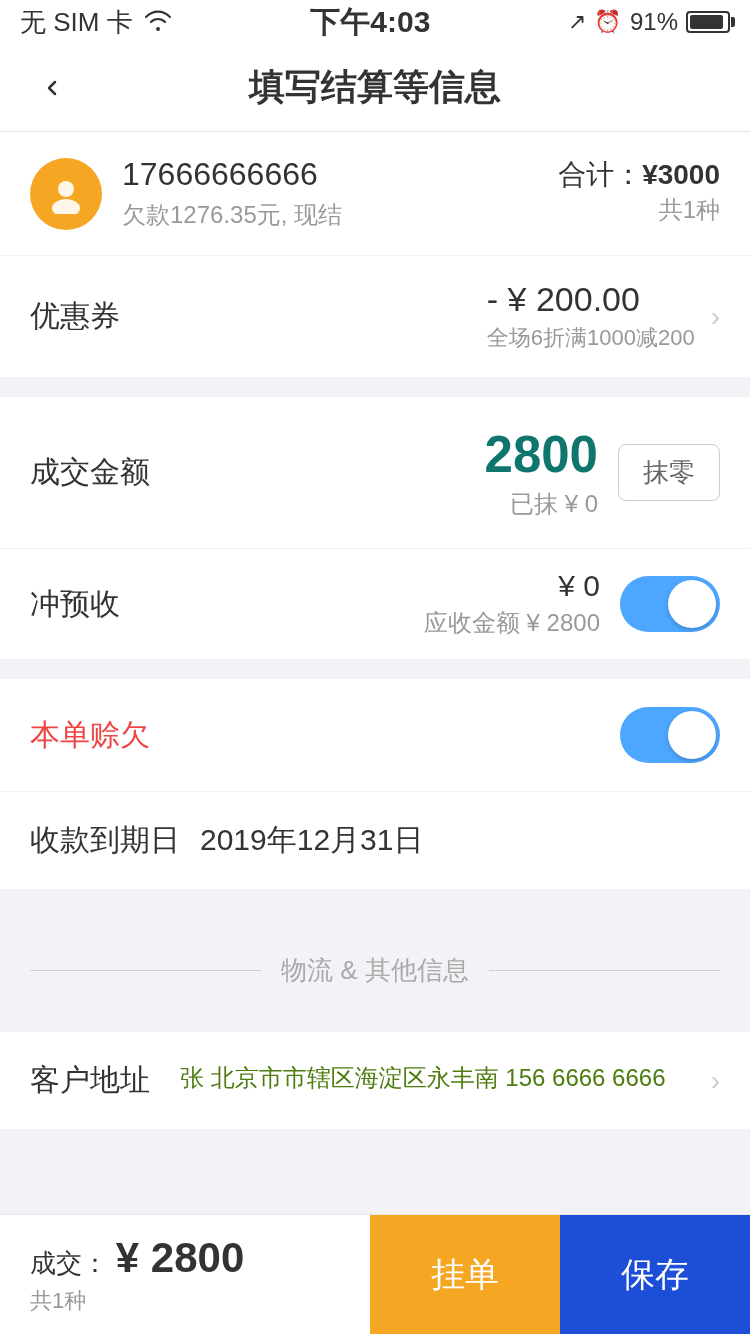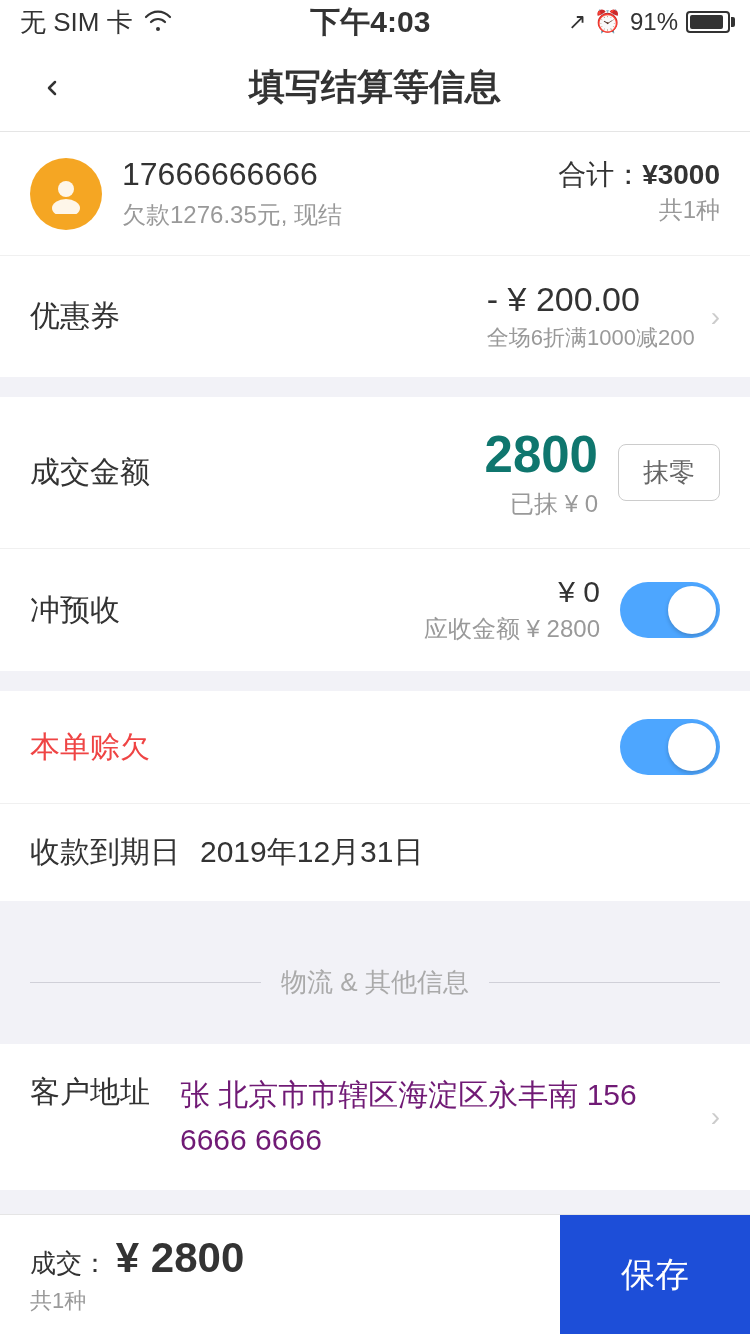--- a/index.html
+++ b/index.html
@@ -122,21 +122,21 @@
       font-size: 26px; color: #666;
       background: #fff;
       cursor: pointer;
     }
     .amount-sub { font-size: 24px; color: #999; text-align: right; margin-top: 4px; }
     .amount-right-col { display: flex; flex-direction: column; align-items: flex-end; }
 
     
     .prereceive-row {
       border-top: 1px solid #f0f0f0;
-      padding: 26px 30px;
+      padding: 20px 30px;
       display: flex;
       align-items: center;
       justify-content: space-between;
     }
     .prereceive-label { font-size: 30px; color: #333; }
     .prereceive-right { display: flex; align-items: center; gap: 20px; }
     .prereceive-value-col { text-align: right; }
     .prereceive-amount { font-size: 30px; color: #333; font-weight: 500; }
     .prereceive-sub { font-size: 24px; color: #999; margin-top: 4px; }
 
@@ -186,21 +186,21 @@
 
     
     .address-section { background: #fff; margin-bottom: 20px; }
     .address-row {
       padding: 28px 30px;
       display: flex;
       align-items: flex-start;
       justify-content: space-between;
     }
     .address-label { font-size: 30px; color: #333; flex-shrink: 0; margin-right: 30px; }
-    .address-value { font-size: 30px; color: #701a75; flex: 1; line-height: 1.5; }
+    .address-value { font-size: 24px; color: #4d7c0f; flex: 1; line-height: 1.5; }
     .address-chevron { color: #ccc; font-size: 28px; margin-left: 10px; align-self: center; }
 
     
     .bottom-bar {
       position: fixed;
       bottom: 0; left: 0;
       width: 750px; height: 120px;
       background: #fff;
       display: flex;
       align-items: center;
@@ -360,14 +360,15 @@
 </div>
 
 <div class="bottom-bar">
   <div class="bottom-summary">
     <div>
       <span class="bottom-deal">成交：</span>
       <span class="bottom-amount">¥ 2800</span>
     </div>
     <div class="bottom-count">共1种</div>
   </div>
+  <div class="btn-pending">挂单</div>
   <div class="btn-save">保存</div>
 </div>
 
 </body></html>

